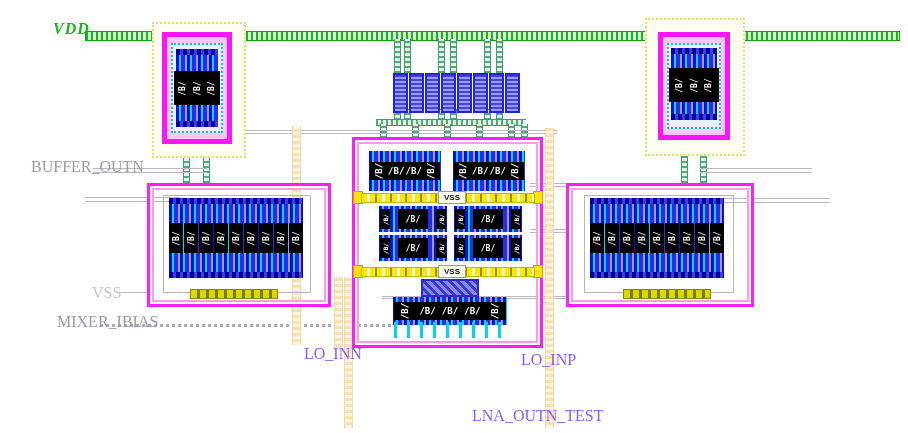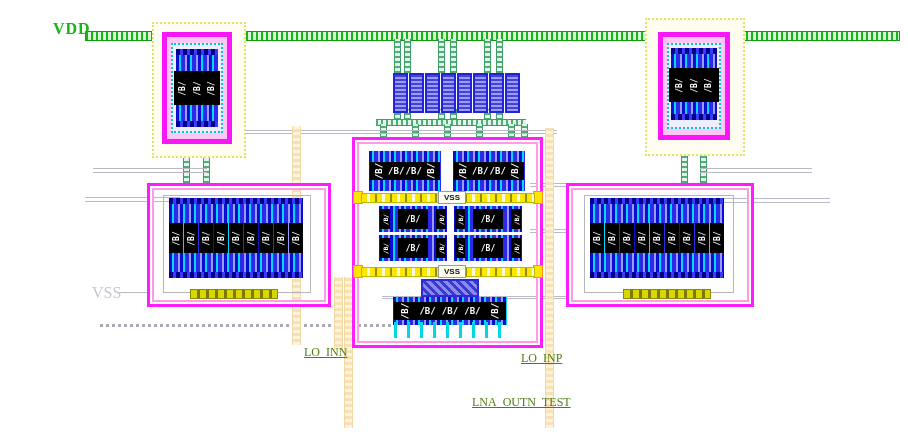--- a/index.html
+++ b/index.html
@@ -43,30 +43,30 @@
   .hband{position:absolute;left:1px;right:1px;height:18px;background:#000;color:#fff;
          display:flex;align-items:center;justify-content:space-around;
          font:bold 9px "DejaVu Sans Mono",monospace;}
   .qrow{position:absolute;left:0;right:0;height:26px;display:flex;align-items:center;
         justify-content:space-between;padding:0 1px;box-sizing:border-box;}
   .qrow .mini{width:10px;height:20px;font-size:6px;}
   .qrow .mid{width:30px;height:20px;}
   
   .netlabel{color:#9a9aab;font-size:16px;white-space:nowrap;line-height:1;}
   .vsslabel{color:#c3c7cf;font-size:16px;white-space:nowrap;line-height:1;}
-  .iolabel{color:#4d7c0f;font-size:12px;white-space:nowrap;line-height:1;text-decoration:underline;}
+  .iolabel{color:#8b5cf6;font-size:16px;white-space:nowrap;line-height:1;}
   .vddlabel{color:#14b714;font-weight:bold;font-size:16px;white-space:nowrap;line-height:1;letter-spacing:1px;}
 </style>
 </head>
 <body>
 
 <div class="canvas">
 
   <div class="abs greenrail" style="left:85px;top:31px;width:813px;height:8px;"></div>
-  <div class="abs vddlabel" style="left:53px;top:21px;">VDD</div>
+  <div class="abs vddlabel" style="left:53px;top:21px;font-style:italic;">VDD</div>
 
   <div class="abs gcontact" style="left:155px;top:28px;width:16px;height:11px;"></div>
   <div class="abs gcontact" style="left:226px;top:28px;width:16px;height:11px;"></div>
   <div class="abs gcontact" style="left:648px;top:27px;width:14px;height:12px;"></div>
   <div class="abs gcontact" style="left:722px;top:27px;width:18px;height:12px;"></div>
 
   <div class="abs gv" style="left:394px;top:39px;height:34px;"></div>
   <div class="abs gv" style="left:404px;top:39px;height:34px;"></div>
   <div class="abs gv" style="left:438px;top:39px;height:34px;"></div>
   <div class="abs gv" style="left:450px;top:39px;height:34px;"></div>
@@ -323,18 +323,20 @@
   <div class="abs cyanstub" style="left:394px;top:322px;height:16px;"></div>
   <div class="abs cyanstub" style="left:407px;top:322px;height:16px;"></div>
   <div class="abs cyanstub" style="left:420px;top:322px;height:16px;"></div>
   <div class="abs cyanstub" style="left:433px;top:322px;height:16px;"></div>
   <div class="abs cyanstub" style="left:446px;top:322px;height:16px;"></div>
   <div class="abs cyanstub" style="left:459px;top:322px;height:16px;"></div>
   <div class="abs cyanstub" style="left:472px;top:322px;height:16px;"></div>
   <div class="abs cyanstub" style="left:485px;top:322px;height:16px;"></div>
   <div class="abs cyanstub" style="left:498px;top:322px;height:16px;"></div>
 
+  <div class="abs netlabel" style="left:31px;top:159px;">BUFFER_OUTN</div>
   <div class="abs vsslabel" style="left:92px;top:285px;">VSS</div>
+  <div class="abs netlabel" style="left:57px;top:314px;">MIXER_IBIAS</div>
   <div class="abs iolabel" style="left:304px;top:346px;">LO_INN</div>
   <div class="abs iolabel" style="left:521px;top:352px;">LO_INP</div>
-  <div class="abs iolabel" style="left:472px;top:396px;">LNA_OUTN_TEST</div>
+  <div class="abs iolabel" style="left:472px;top:408px;">LNA_OUTN_TEST</div>
 
 </div>
 
 </body></html>

